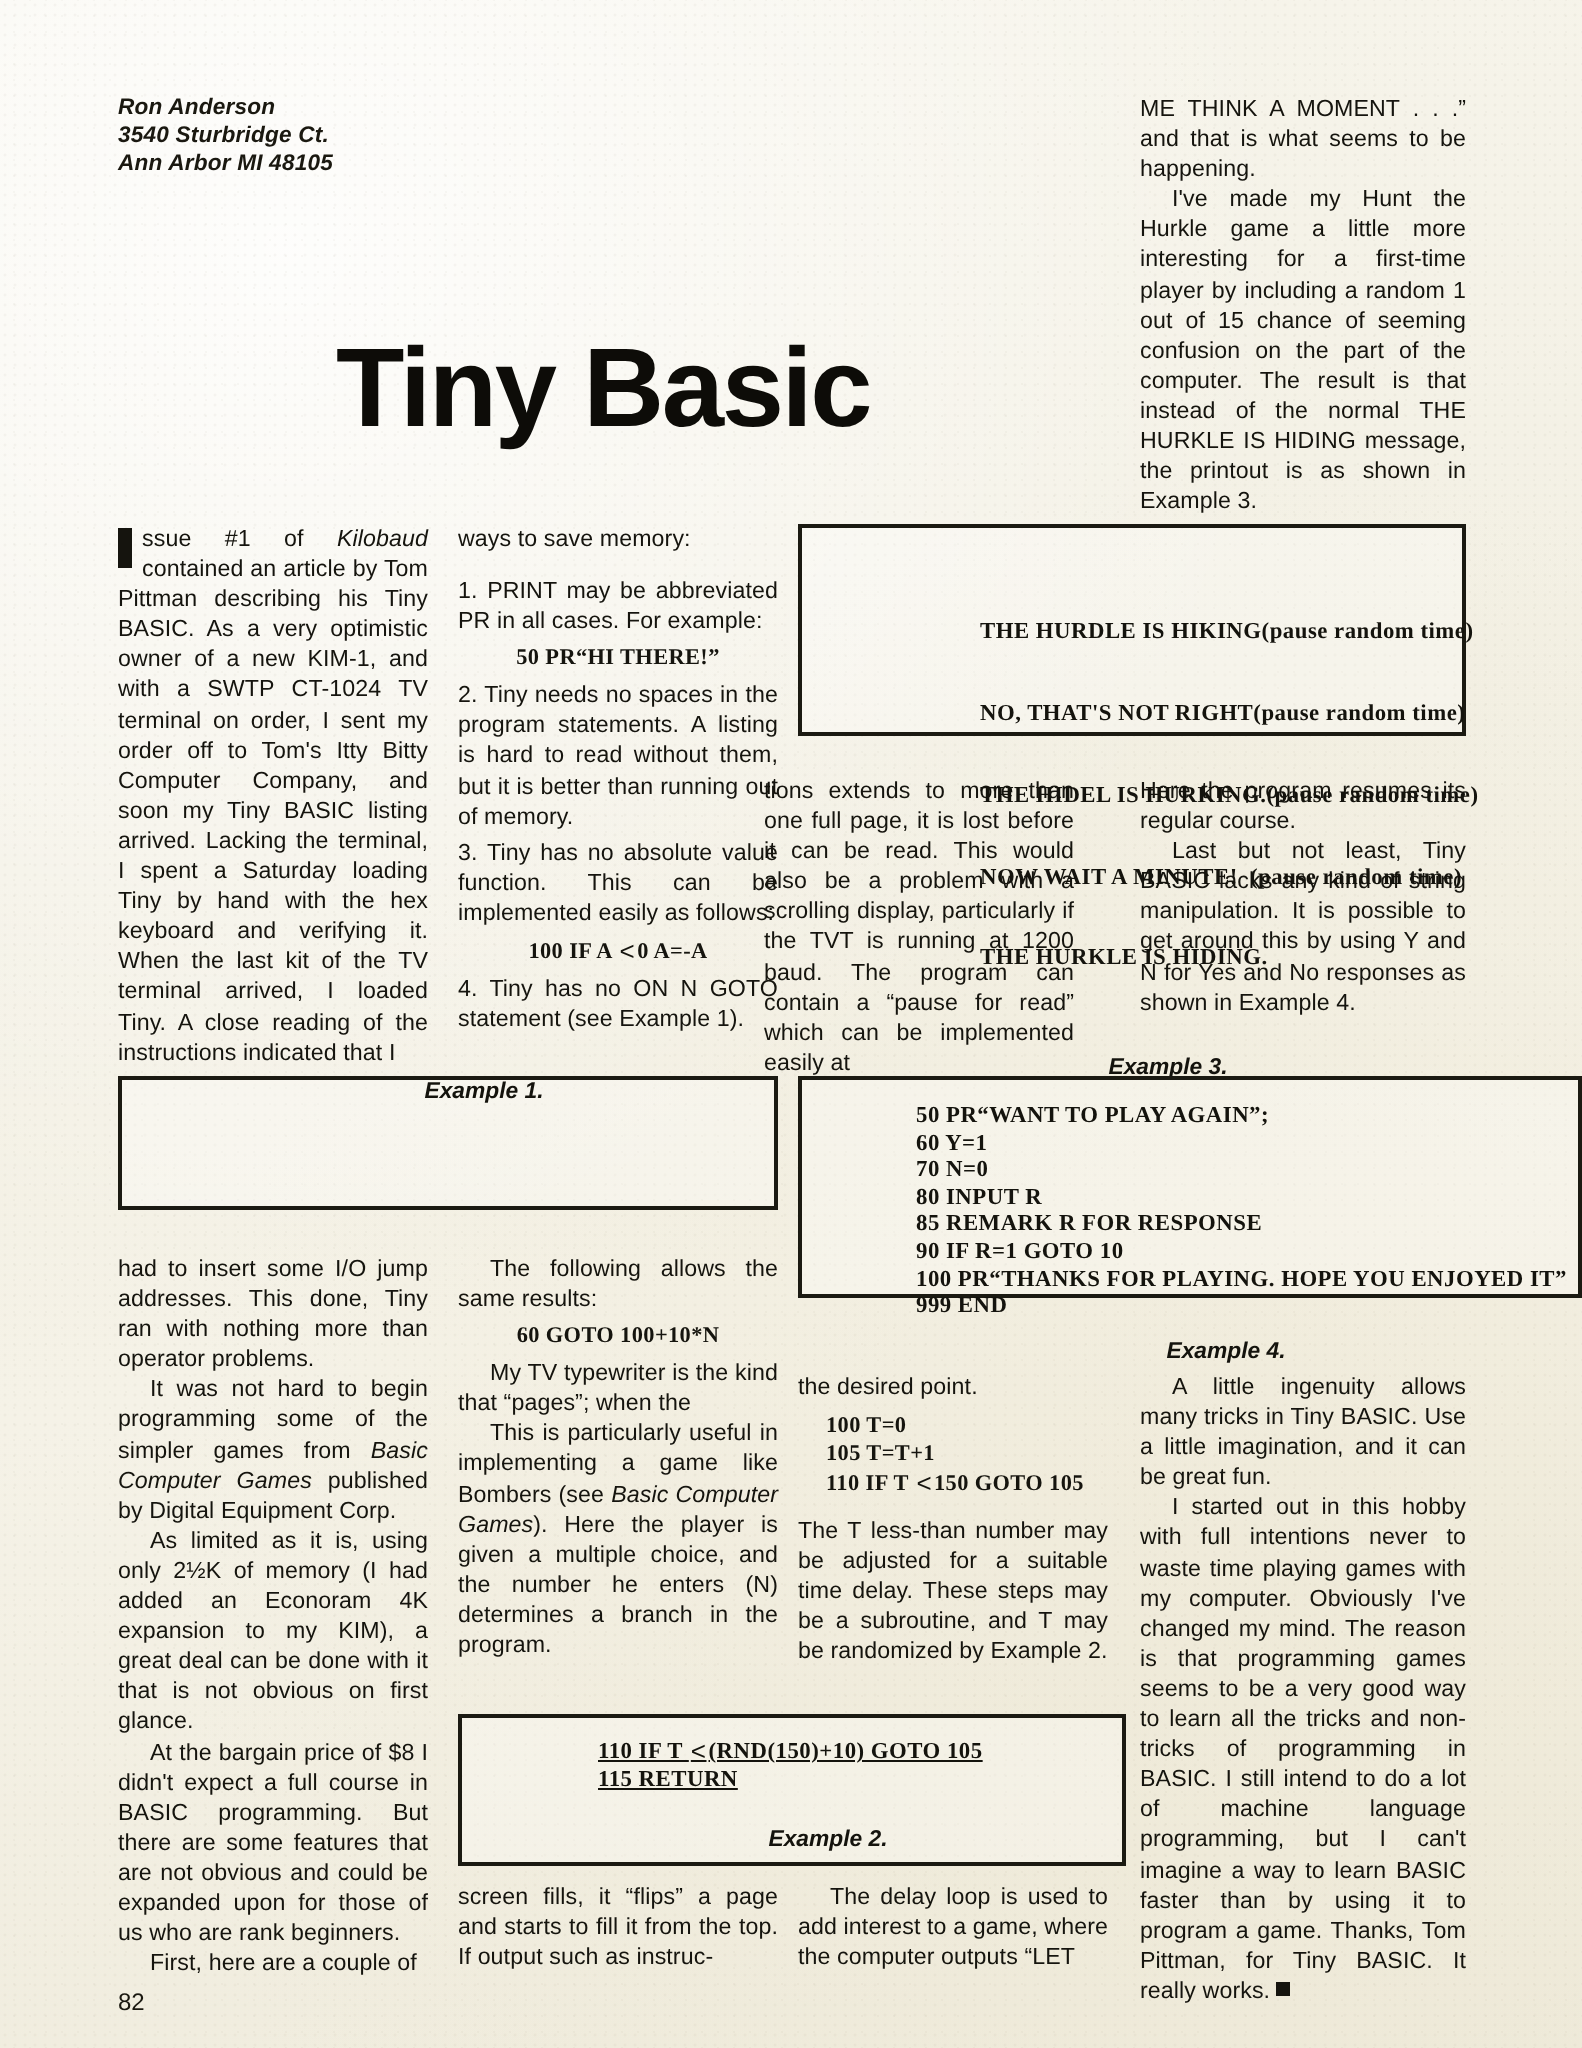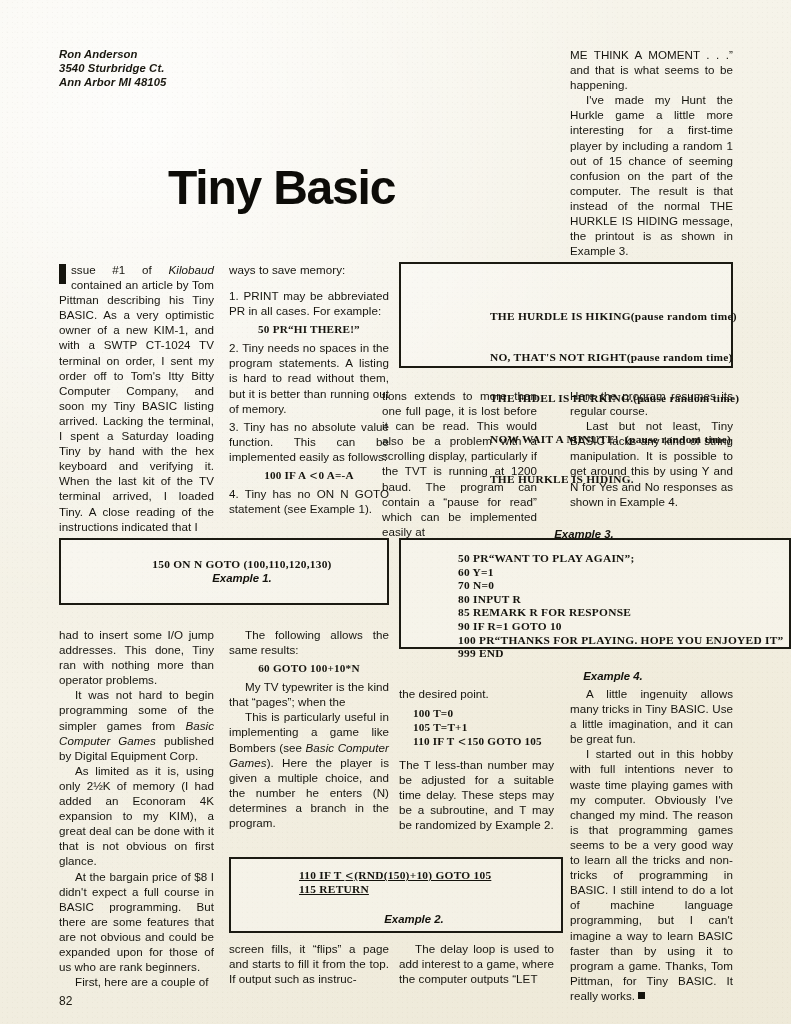--- a/index.html
+++ b/index.html
@@ -46,21 +46,21 @@
     letter-spacing: .1px;
     color: #1a1810;
   }
 
   
   .headline {
     position: absolute;
     left: 168px;
     top: 124px;
     width: 480px;
-    font-size: 48px;
+    font-size: 56px;
     font-weight: bold;
     letter-spacing: -1.2px;
     line-height: 64px;
     color: #0d0c08;
   }
 
   
   .col {
     position: absolute;
     font-size: 11.6px;
@@ -229,21 +229,20 @@
       </div>
       <div class="ex-row">
         <span class="msg">THE HURKLE IS HIDING.</span>
         <span></span>
       </div>
     </div>
     <div class="caption" style="margin-top:14px;">Example 3.</div>
   </div>
 
   <div class="exbox" style="left:59px; top:538px; width:330px; height:67px;">
-    <div class="lines" style="text-align:center; margin-top:18px;">150 ON N GOTO (100,110,120,130)</div>
     <div class="caption" style="">Example 1.</div>
   </div>
 
   <div class="exbox" style="left:399px; top:538px; width:392px; height:111px;">
     <div class="lines" style="margin:12px 0 0 21px;">50 PR“WANT TO PLAY AGAIN”;
 60 Y=1
 70 N=0
 80 INPUT R
 85 REMARK R FOR RESPONSE
 90 IF R=1 GOTO 10

